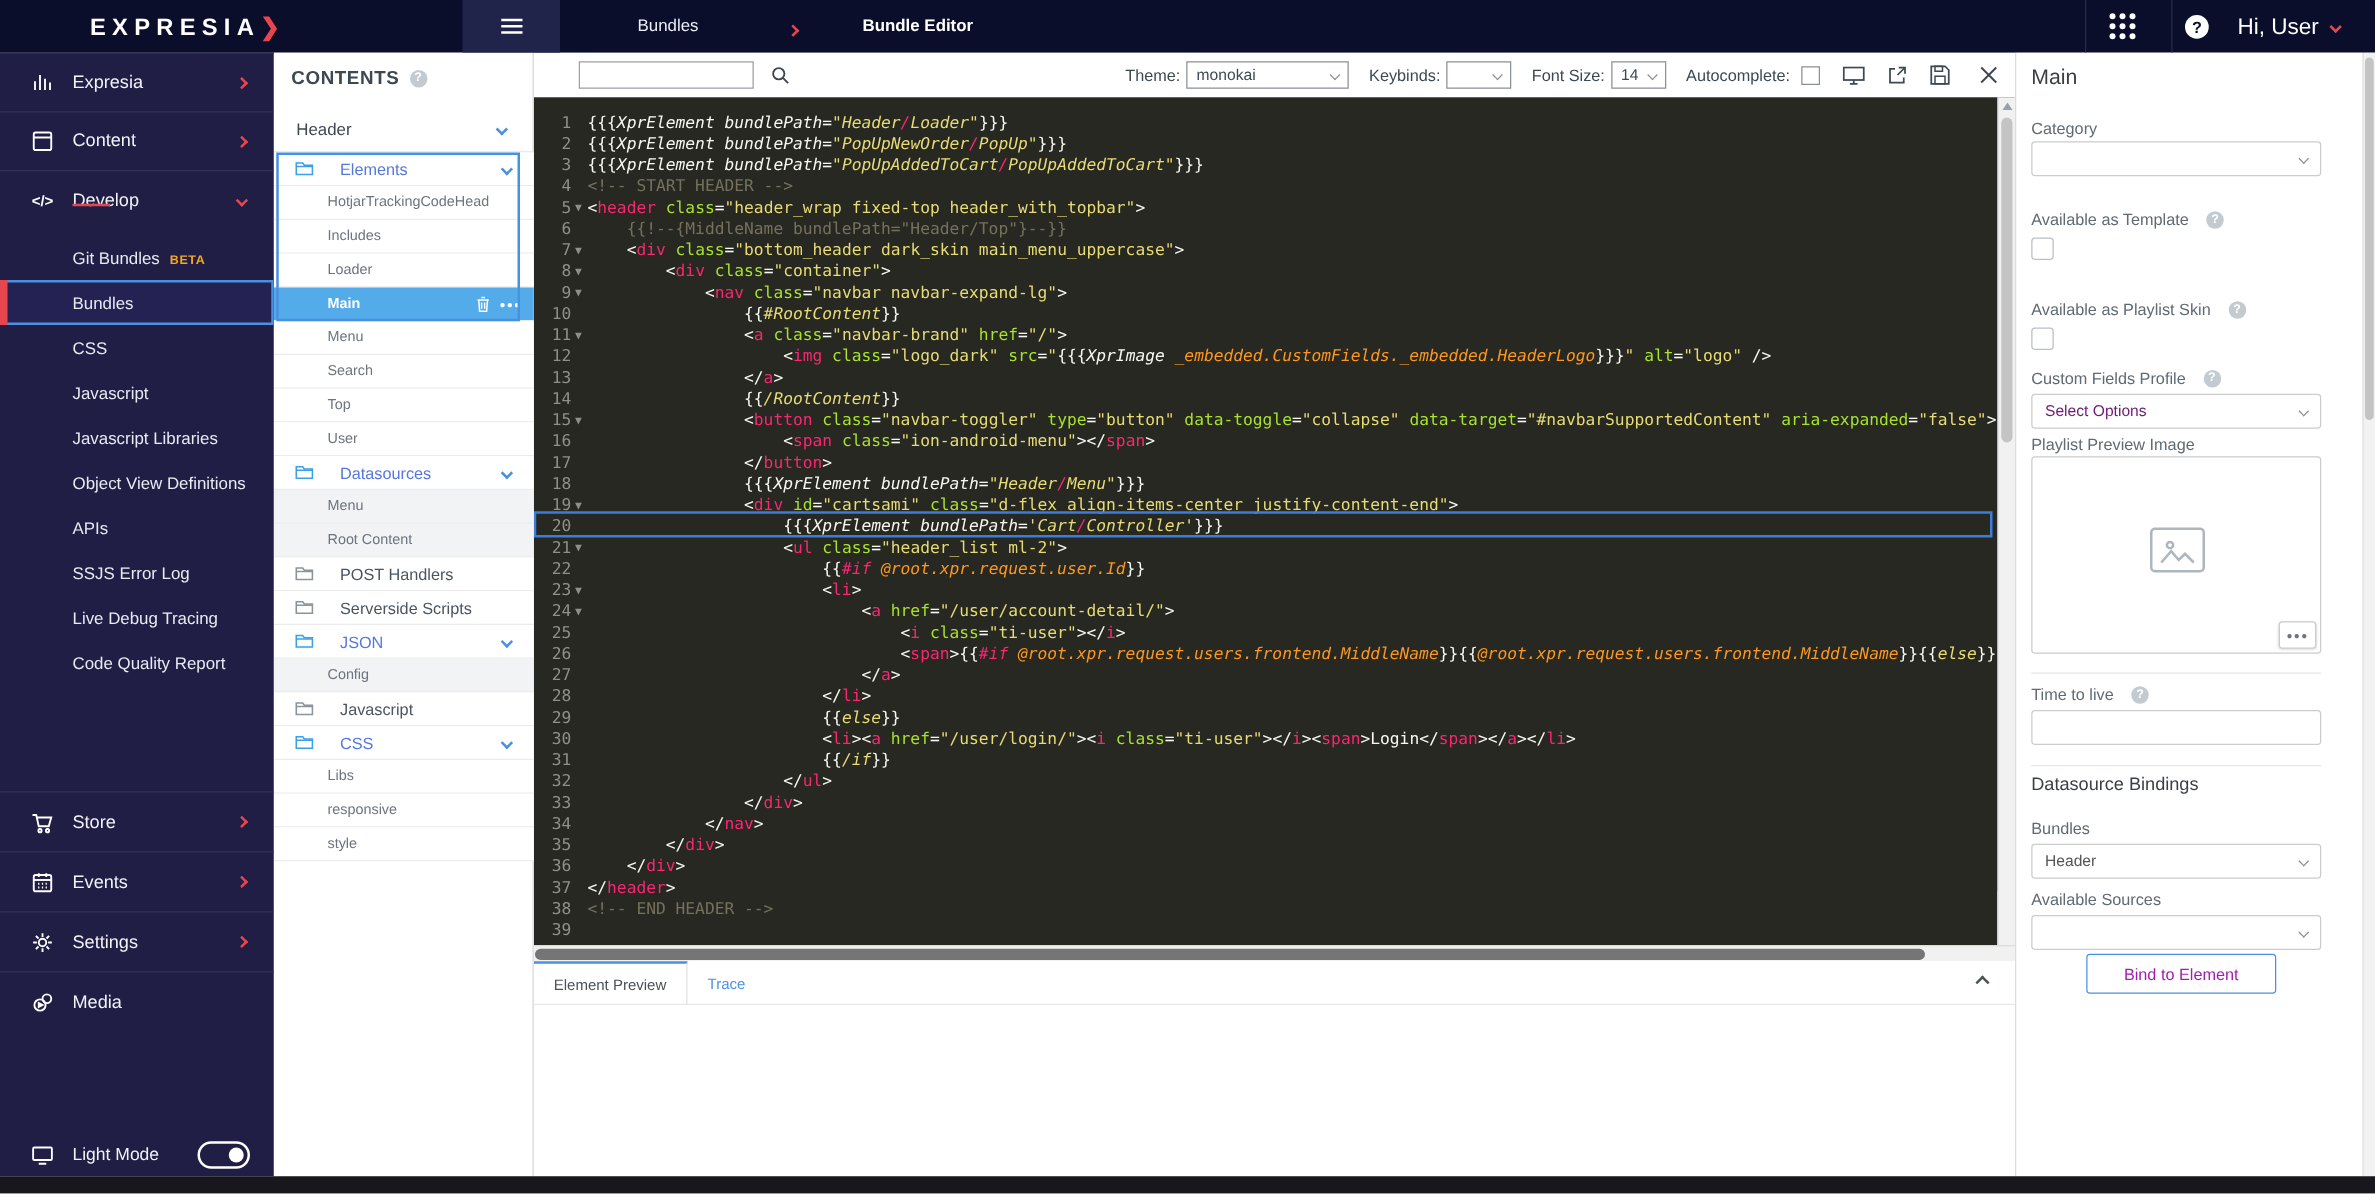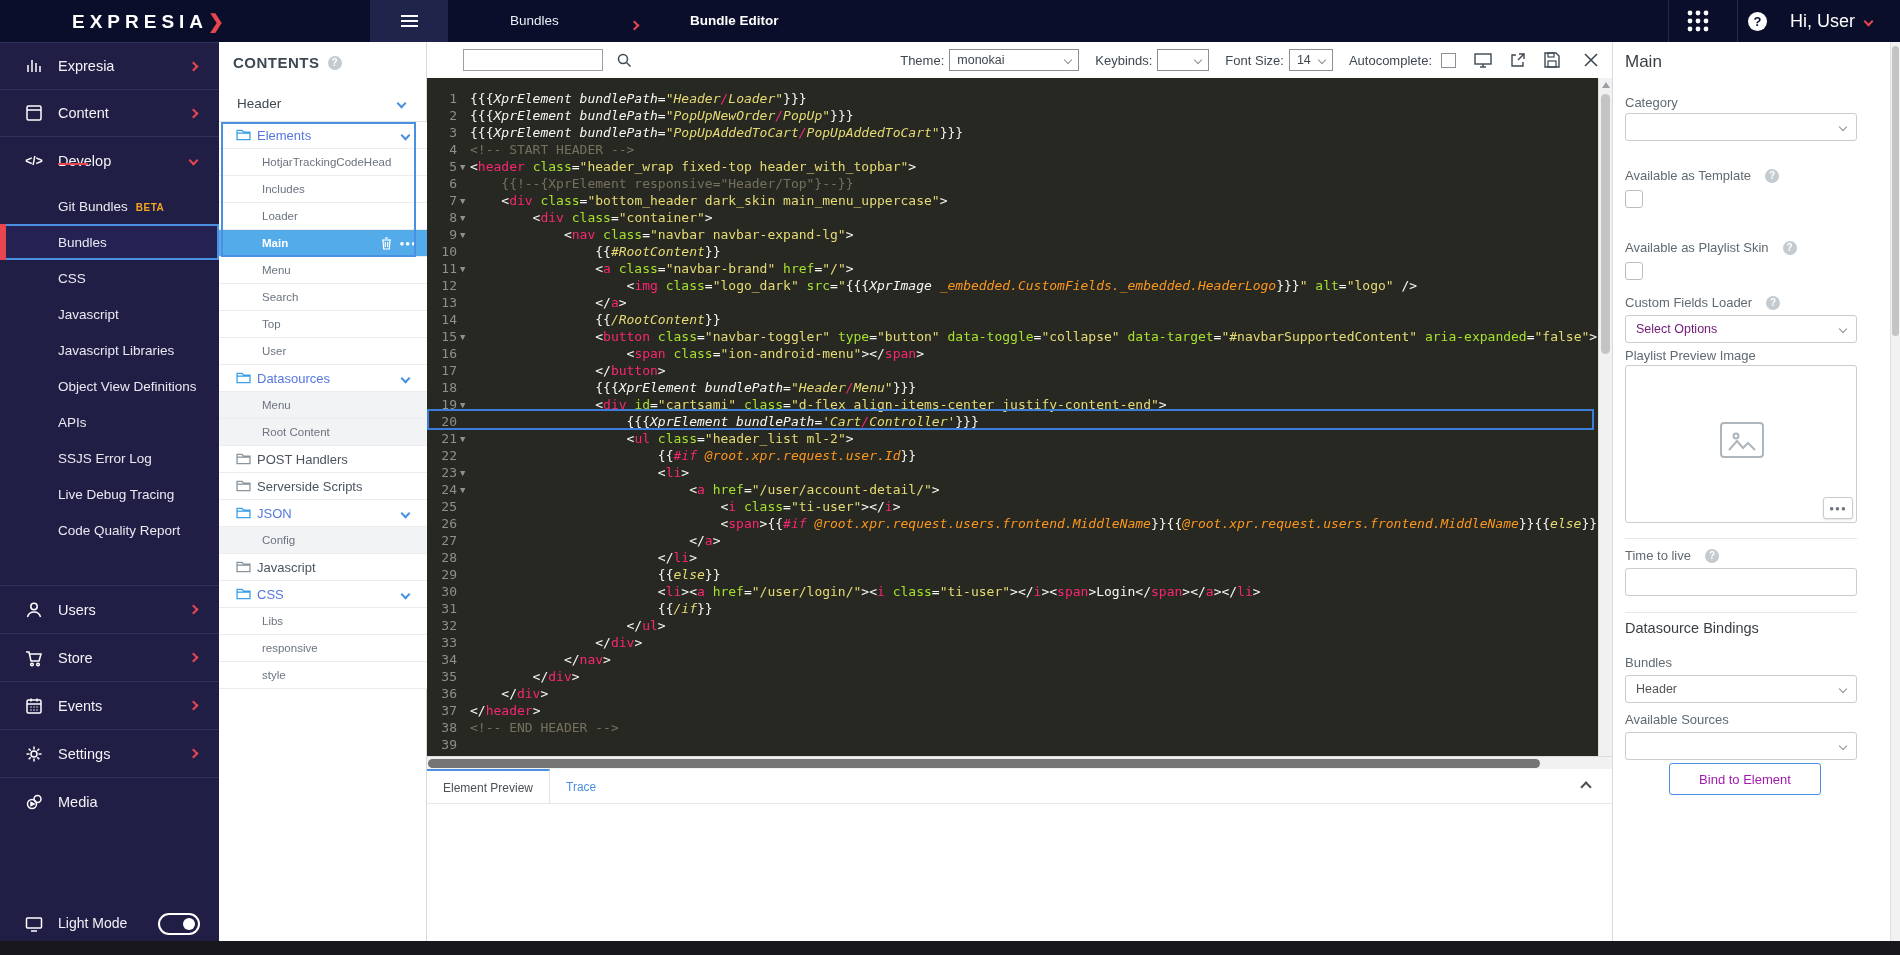--- a/index.html
+++ b/index.html
@@ -62,21 +62,21 @@
   .qbadge { width:14px; height:14px; border-radius:50%; background:#c3cad0; color:#fff; font-size:10px;
     font-weight:bold; display:flex; align-items:center; justify-content:center; margin-left:8px; }
   .bundle-select { position:absolute; left:0; top:46px; width:208px; height:34px;
     border-bottom:1px solid #dfe3e6; cursor:pointer; }
   .bundle-select .val { position:absolute; left:18px; top:8px; font-size:13.5px; color:#3d4852; }
   .bundle-select .chev { position:absolute; right:22px; top:12px; }
   #tree { position:absolute; left:0; top:80px; width:208px; }
   .trow { position:relative; width:208px; height:27px; border-bottom:1px solid #ececec;
     display:flex; align-items:center; cursor:pointer; background:#fff; }
   .trow.shade { background:#f2f3f4; }
-  .trow .flbl { position:absolute; left:38px; font-size:13px; color:#4a5560; }
+  .trow .flbl { position:absolute; left:53px; font-size:13px; color:#4a5560; }
   .trow.expanded .flbl { color:#5577dd; }
   .trow .clbl { position:absolute; left:43px; font-size:11.5px; color:#6b7480; white-space:nowrap;
     overflow:hidden; max-width:150px; }
   .trow .chev { position:absolute; right:18px; }
   .trow.selected { background:#54abe9; }
   .trow.selected .clbl { color:#fff; font-weight:bold; }
   .trow .row-actions { position:absolute; right:10px; top:0; height:27px; display:flex; align-items:center; gap:8px; }
   .dots { color:#fff; font-size:8px; letter-spacing:1px; cursor:pointer; }
   .folder-ic { position:absolute; left:17px; width:15px; height:12px; }
   #tree-selbox { position:absolute; left:2px; top:80px; width:195px; height:135px;
@@ -230,31 +230,20 @@
       <span class="chev r"></span>
       </div>
       <div class="sb-item" style="top: 94px; height: 48px;">
         <span class="icn">
           <span style="color:#fff;font-size:12px;font-weight:bold;letter-spacing:0">&lt;/&gt;</span>
         </span>
       <span class="lbl">Develop</span>
       <span class="dev-underline"></span>
       <span class="chev d"></span>
       </div>
-      <div class="sb-item" style="top: 543px; height: 48px;">
-        <span class="icn">
-          <svg width="20" height="20" viewBox="0 0 20 20" fill="none" stroke="#fff" stroke-width="1.5">
-            <circle cx="10" cy="6.5" r="3.2"></circle>
-            <path d="M3.5 17c1-3.6 3.6-5 6.5-5s5.5 1.4 6.5 5"></path>
-          </svg>
-        </span>
-      <span class="lbl">Users</span>
-
-      <span class="chev r"></span>
-      </div>
       <div class="sb-item" style="top: 591px; height: 48px;">
         <span class="icn">
           <svg width="20" height="20" viewBox="0 0 20 20" fill="none" stroke="#fff" stroke-width="1.5">
             <path d="M2 4h3l2 9h8l2-7H6"></path>
             <circle cx="8" cy="16.5" r="1.3"></circle>
             <circle cx="14" cy="16.5" r="1.3"></circle>
           </svg>
         </span>
       <span class="lbl">Store</span>
 
@@ -519,21 +508,21 @@
       </span>
     </div>
 
     <div id="code">
       <div id="code-inner">
           <div class="cl"><span class="ln">1</span><span class="txt"><span class="tok-pl">{{{</span><span class="tok-hw">XprElement bundlePath</span><span class="tok-pl">=</span><span class="tok-hy">"Header</span><span class="tok-hs">/</span><span class="tok-hy">Loader"</span><span class="tok-pl">}}}</span></span></div>
           <div class="cl"><span class="ln">2</span><span class="txt"><span class="tok-pl">{{{</span><span class="tok-hw">XprElement bundlePath</span><span class="tok-pl">=</span><span class="tok-hy">"PopUpNewOrder</span><span class="tok-hs">/</span><span class="tok-hy">PopUp"</span><span class="tok-pl">}}}</span></span></div>
           <div class="cl"><span class="ln">3</span><span class="txt"><span class="tok-pl">{{{</span><span class="tok-hw">XprElement bundlePath</span><span class="tok-pl">=</span><span class="tok-hy">"PopUpAddedToCart</span><span class="tok-hs">/</span><span class="tok-hy">PopUpAddedToCart"</span><span class="tok-pl">}}}</span></span></div>
           <div class="cl"><span class="ln">4</span><span class="txt"><span class="tok-com">&lt;!-- START HEADER --&gt;</span></span></div>
           <div class="cl"><span class="ln">5</span><span class="fold">▼</span><span class="txt"><span class="tok-pl">&lt;</span><span class="tok-tag">header</span><span class="tok-pl"> </span><span class="tok-attr">class</span><span class="tok-pl">=</span><span class="tok-str">"header_wrap fixed-top header_with_topbar"</span><span class="tok-pl">&gt;</span></span></div>
-          <div class="cl"><span class="ln">6</span><span class="txt"><span class="tok-com">    {{!--{XprElement responsive="Header/Top"}--}}</span></span></div>
+          <div class="cl"><span class="ln">6</span><span class="txt"><span class="tok-com">    {{!--{MiddleName bundlePath="Header/Top"}--}}</span></span></div>
           <div class="cl"><span class="ln">7</span><span class="fold">▼</span><span class="txt"><span class="tok-pl">    &lt;</span><span class="tok-tag">div</span><span class="tok-pl"> </span><span class="tok-attr">class</span><span class="tok-pl">=</span><span class="tok-str">"bottom_header dark_skin main_menu_uppercase"</span><span class="tok-pl">&gt;</span></span></div>
           <div class="cl"><span class="ln">8</span><span class="fold">▼</span><span class="txt"><span class="tok-pl">        &lt;</span><span class="tok-tag">div</span><span class="tok-pl"> </span><span class="tok-attr">class</span><span class="tok-pl">=</span><span class="tok-str">"container"</span><span class="tok-pl">&gt;</span></span></div>
           <div class="cl"><span class="ln">9</span><span class="fold">▼</span><span class="txt"><span class="tok-pl">            &lt;</span><span class="tok-tag">nav</span><span class="tok-pl"> </span><span class="tok-attr">class</span><span class="tok-pl">=</span><span class="tok-str">"navbar navbar-expand-lg"</span><span class="tok-pl">&gt;</span></span></div>
           <div class="cl"><span class="ln">10</span><span class="txt"><span class="tok-pl">                {{</span><span class="tok-hy">#RootContent</span><span class="tok-pl">}}</span></span></div>
           <div class="cl"><span class="ln">11</span><span class="fold">▼</span><span class="txt"><span class="tok-pl">                &lt;</span><span class="tok-tag">a</span><span class="tok-pl"> </span><span class="tok-attr">class</span><span class="tok-pl">=</span><span class="tok-str">"navbar-brand"</span><span class="tok-pl"> </span><span class="tok-attr">href</span><span class="tok-pl">=</span><span class="tok-str">"/"</span><span class="tok-pl">&gt;</span></span></div>
           <div class="cl"><span class="ln">12</span><span class="txt"><span class="tok-pl">                    &lt;</span><span class="tok-tag">img</span><span class="tok-pl"> </span><span class="tok-attr">class</span><span class="tok-pl">=</span><span class="tok-str">"logo_dark"</span><span class="tok-pl"> </span><span class="tok-attr">src</span><span class="tok-pl">=</span><span class="tok-str">"</span><span class="tok-pl">{{{</span><span class="tok-hw">XprImage</span><span class="tok-ho"> _embedded.CustomFields._embedded.HeaderLogo</span><span class="tok-pl">}}}</span><span class="tok-str">"</span><span class="tok-pl"> </span><span class="tok-attr">alt</span><span class="tok-pl">=</span><span class="tok-str">"logo"</span><span class="tok-pl"> /&gt;</span></span></div>
           <div class="cl"><span class="ln">13</span><span class="txt"><span class="tok-pl">                &lt;/</span><span class="tok-tag">a</span><span class="tok-pl">&gt;</span></span></div>
           <div class="cl"><span class="ln">14</span><span class="txt"><span class="tok-pl">                {{</span><span class="tok-hy">/RootContent</span><span class="tok-pl">}}</span></span></div>
           <div class="cl"><span class="ln">15</span><span class="fold">▼</span><span class="txt"><span class="tok-pl">                &lt;</span><span class="tok-tag">button</span><span class="tok-pl"> </span><span class="tok-attr">class</span><span class="tok-pl">=</span><span class="tok-str">"navbar-toggler"</span><span class="tok-pl"> </span><span class="tok-attr">type</span><span class="tok-pl">=</span><span class="tok-str">"button"</span><span class="tok-pl"> </span><span class="tok-attr">data-toggle</span><span class="tok-pl">=</span><span class="tok-str">"collapse"</span><span class="tok-pl"> </span><span class="tok-attr">data-target</span><span class="tok-pl">=</span><span class="tok-str">"#navbarSupportedContent"</span><span class="tok-pl"> </span><span class="tok-attr">aria-expanded</span><span class="tok-pl">=</span><span class="tok-str">"false"</span><span class="tok-pl">&gt;</span></span></div>
           <div class="cl"><span class="ln">16</span><span class="txt"><span class="tok-pl">                    &lt;</span><span class="tok-tag">span</span><span class="tok-pl"> </span><span class="tok-attr">class</span><span class="tok-pl">=</span><span class="tok-str">"ion-android-menu"</span><span class="tok-pl">&gt;&lt;/</span><span class="tok-tag">span</span><span class="tok-pl">&gt;</span></span></div>
@@ -595,21 +584,21 @@
     </div>
     <div class="pcheck" style="top:148px"></div>
 
     <div class="plabel" style="top:198px">
       <span>Available as Playlist Skin</span>
         <span class="qbadge">?</span>
     </div>
     <div class="pcheck" style="top:220px"></div>
 
     <div class="plabel" style="top:253px">
-      <span>Custom Fields Loader</span>
+      <span>Custom Fields Profile</span>
         <span class="qbadge">?</span>
     </div>
     <div class="pselect" style="top:273px">
       <span class="placeholder">Select Options</span>
         <span class="chev d gray"></span>
     </div>
 
     <div class="plabel" style="top:306px">
         <span>Playlist Preview Image</span>
       </div>

